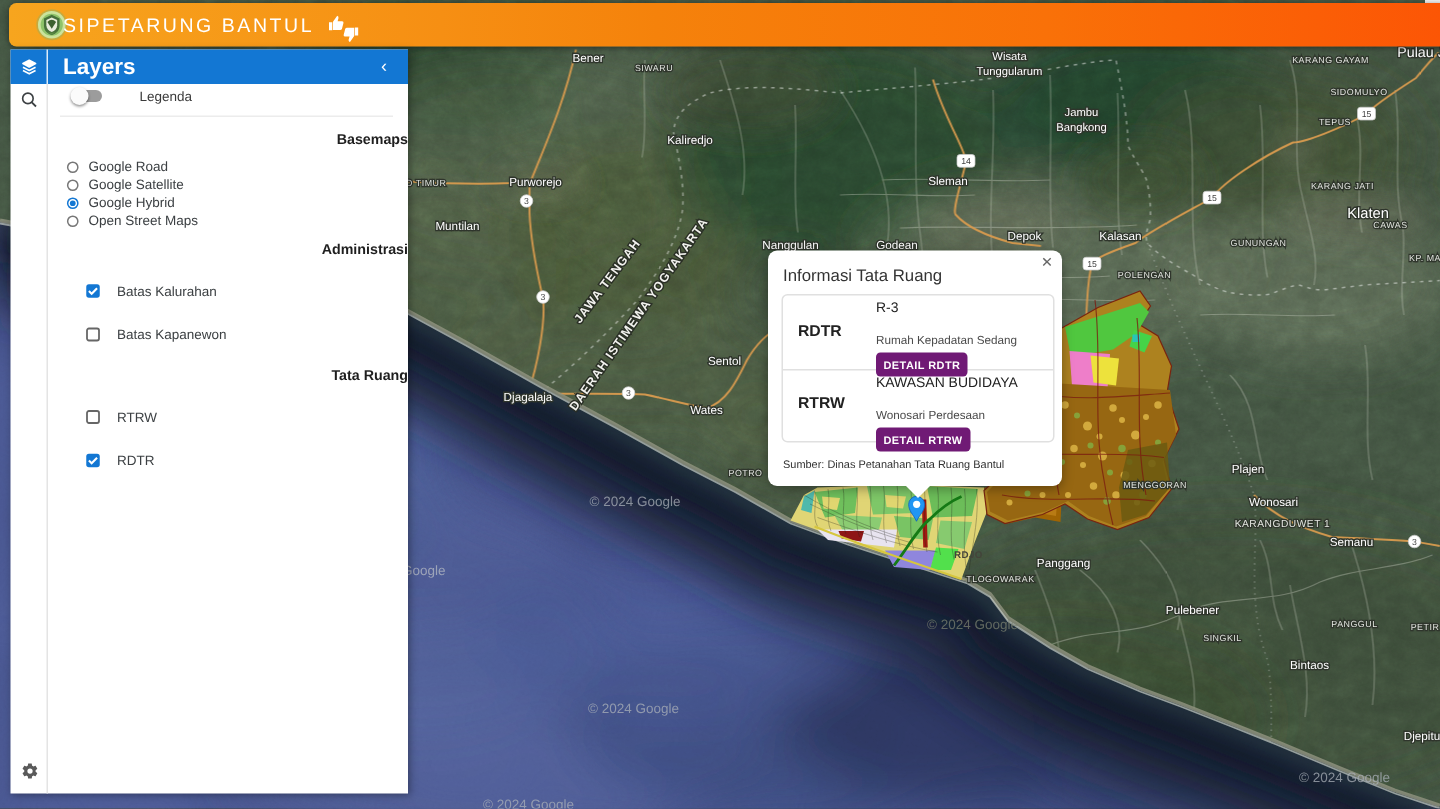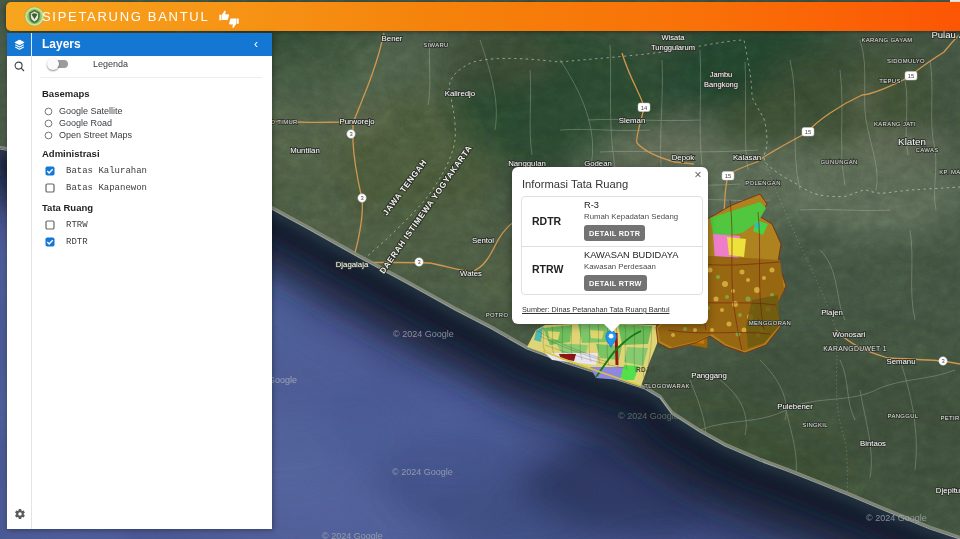--- a/index.html
+++ b/index.html
@@ -14,56 +14,56 @@
   #hdr .title{position:absolute;left:36px;top:0;height:29px;line-height:30px;color:#fff;
     font-size:13px;font-weight:normal;letter-spacing:1.7px;}
   #hdr .thumbs{position:absolute;left:212px;top:5px;}
   
   #side{position:absolute;left:7px;top:33px;width:265px;height:496px;background:#fff;
     box-shadow:1px 1px 5px rgba(0,0,0,.35);}
   #side .bluehead{position:absolute;left:0;top:0;right:0;height:23px;background:#1377d3;}
   #side .vline1{position:absolute;left:24px;top:0;width:1px;height:23px;background:rgba(255,255,255,.85);}
   #side .vline2{position:absolute;left:24px;top:23px;width:1px;bottom:0;background:#e4e4e4;}
   #side .ltitle{position:absolute;left:35px;top:0;height:23px;line-height:23px;color:#fff;
-    font-size:12px;font-weight:bold;}
+    font-size:15px;font-weight:bold;}
   #side .chev{position:absolute;right:14px;top:0;height:23px;line-height:22px;color:#fff;font-size:12px;}
   #side .sicon{position:absolute;left:7px;top:28px;}
   #side .gicon{position:absolute;left:6.5px;bottom:9px;}
   #side .licon{position:absolute;left:7px;top:0px;}
   .content{position:absolute;left:25px;top:23px;right:0;bottom:0;font-size:9px;color:#3c4043;}
   .togrow{position:relative;height:20.5px;border-bottom:1px solid #ececec;margin:0 10px 0 8px;}
   .tog{position:absolute;left:7px;top:3px;width:22px;height:10px;}
   .tog .track{position:absolute;left:4px;top:1px;width:17px;height:8px;border-radius:4px;background:#9c9c9c;}
   .tog .knob{position:absolute;left:0;top:-1px;width:12px;height:12px;border-radius:50%;background:#fbfbfb;
      box-shadow:0 1px 2px rgba(0,0,0,.45);}
   .tog + span{position:absolute;left:36px;top:3px;color:#3a3a3a;padding-left:17px;}
   .grp{margin:0 0 0 10px;}
-  .gh{font-weight:bold;font-size:9.5px;color:#1f1f1f;margin:0;height:14px;line-height:14px;}
+  .gh{font-weight:bold;font-size:9.5px;color:#1f1f1f;margin:0;height:14px;line-height:14px;text-align:right;}
   .opt{position:relative;height:12.3px;line-height:12.3px;padding-left:17px;}
   .opt svg{position:absolute;left:2px;top:2px;}
-  .copt{position:relative;height:17px;line-height:17px;padding-left:24px;margin:0;font-family:Liberation Mono, monospace;}
+  .copt{position:relative;height:17px;line-height:17px;padding-left:24px;margin:12px;}
   .copt svg{position:absolute;left:3px;top:3px;}
   
   #pop{position:absolute;left:512px;top:167px;width:196px;height:157px;background:#fff;
     border-radius:6px;box-shadow:0 2px 8px rgba(0,0,0,.35);font-size:9px;color:#212529;}
   #pop .tail{position:absolute;left:92px;bottom:-8px;width:0;height:0;
     border-left:8px solid transparent;border-right:8px solid transparent;border-top:8px solid #fff;}
   #pop .x{position:absolute;right:6px;top:2px;color:#666;font-size:9.5px;}
   #pop .ptitle{position:absolute;left:10px;top:11px;font-size:11.2px;color:#333;}
   #pop .card{position:absolute;left:9px;top:29px;width:180px;height:97px;border:1px solid #e0e0e0;border-radius:4px;}
   #pop .row{position:relative;height:49px;}
   #pop .row1{border-bottom:1px solid #e0e0e0;}
   #pop .rlab{position:absolute;left:10px;top:18px;font-weight:bold;font-size:10.5px;color:#222;}
   #pop .rlab2{top:16px;}
   #pop .rc{position:absolute;left:62px;top:3px;}
   #pop .t1{font-weight:normal;font-size:9.3px;color:#222;}
-  #pop .t2{font-size:7.8px;color:#4a4a4a;margin-top:2px;}
-  #pop .btn{display:inline-block;margin-top:4px;background:#737373;color:#fff;font-weight:bold;
+  #pop .t2{font-size:7.8px;color:#4a4a4a;margin-top:12px;}
+  #pop .btn{display:inline-block;margin-top:4px;background:#701a75;color:#fff;font-weight:bold;
     font-size:7.3px;padding:3.5px 5px;border-radius:3px;letter-spacing:.3px;}
-  #pop .src{position:absolute;left:10px;top:138px;font-size:7.3px;color:#333;white-space:nowrap;text-decoration:underline;}
+  #pop .src{position:absolute;left:10px;top:138px;font-size:7.3px;color:#333;white-space:nowrap;}
 </style>
 </head>
 <body>
 <div id="stage">
 
 <svg id="map" width="960" height="539" viewBox="0 0 960 539">
 <defs>
   <filter id="tex" x="0" y="0" width="100%" height="100%">
     <feTurbulence type="fractalNoise" baseFrequency="0.09 0.11" numOctaves="3" seed="11" stitchTiles="stitch"></feTurbulence>
     <feColorMatrix type="saturate" values="0"></feColorMatrix>
@@ -451,24 +451,28 @@
       <span class="tog">
             <span class="track"></span>
             <span class="knob"></span>
           </span>
           <span>Legenda</span>
     </div>
     <div class="grp">
       <div class="gh" style="margin:9px 0 4px 0">Basemaps</div>
       <div class="opt"><svg width="9" height="9">
               <circle cx="4.5" cy="4.5" r="3.4" fill="#fff" stroke="#777" stroke-width="1"></circle>
+            </svg>Google Road</div>
+      <div class="opt"><svg width="9" height="9">
+              <circle cx="4.5" cy="4.5" r="3.4" fill="#fff" stroke="#777" stroke-width="1"></circle>
             </svg>Google Satellite</div>
       <div class="opt"><svg width="9" height="9">
-              <circle cx="4.5" cy="4.5" r="3.4" fill="#fff" stroke="#777" stroke-width="1"></circle>
-            </svg>Google Road</div>
+              <circle cx="4.5" cy="4.5" r="3.4" fill="#fff" stroke="#1377d3" stroke-width="1"></circle>
+              <circle cx="4.5" cy="4.5" r="1.9" fill="#1377d3"></circle>
+            </svg>Google Hybrid</div>
       <div class="opt"><svg width="9" height="9">
               <circle cx="4.5" cy="4.5" r="3.4" fill="#fff" stroke="#777" stroke-width="1"></circle>
             </svg>Open Street Maps</div>
       <div class="gh" style="margin:6px 0 2px 0">Administrasi</div>
       <div class="copt"><svg width="10" height="10">
               <rect x="0.5" y="0.5" width="9" height="9" rx="1.8" fill="#1377d3"></rect>
               <path d="M2.3,5 l1.8,1.9 l3.6,-3.7" stroke="#fff" stroke-width="1.4" fill="none"></path>
             </svg>Batas Kalurahan</div>
       <div class="copt"><svg width="10" height="10">
               <rect x="1" y="1" width="8" height="8" rx="1.3" fill="#fff" stroke="#666" stroke-width="1.2"></rect>
@@ -495,20 +499,20 @@
       <div class="rc">
         <div class="t1">R-3</div>
         <div class="t2">Rumah Kepadatan Sedang</div>
         <div class="btn">DETAIL RDTR</div>
       </div>
     </div>
     <div class="row">
       <div class="rlab rlab2">RTRW</div>
       <div class="rc">
         <div class="t1">KAWASAN BUDIDAYA</div>
-        <div class="t2">Kawasan Perdesaan</div>
+        <div class="t2">Wonosari Perdesaan</div>
         <div class="btn">DETAIL RTRW</div>
       </div>
     </div>
   </div>
   <div class="src">Sumber: Dinas Petanahan Tata Ruang Bantul</div>
 </div>
 </div>
 
 </body></html>

